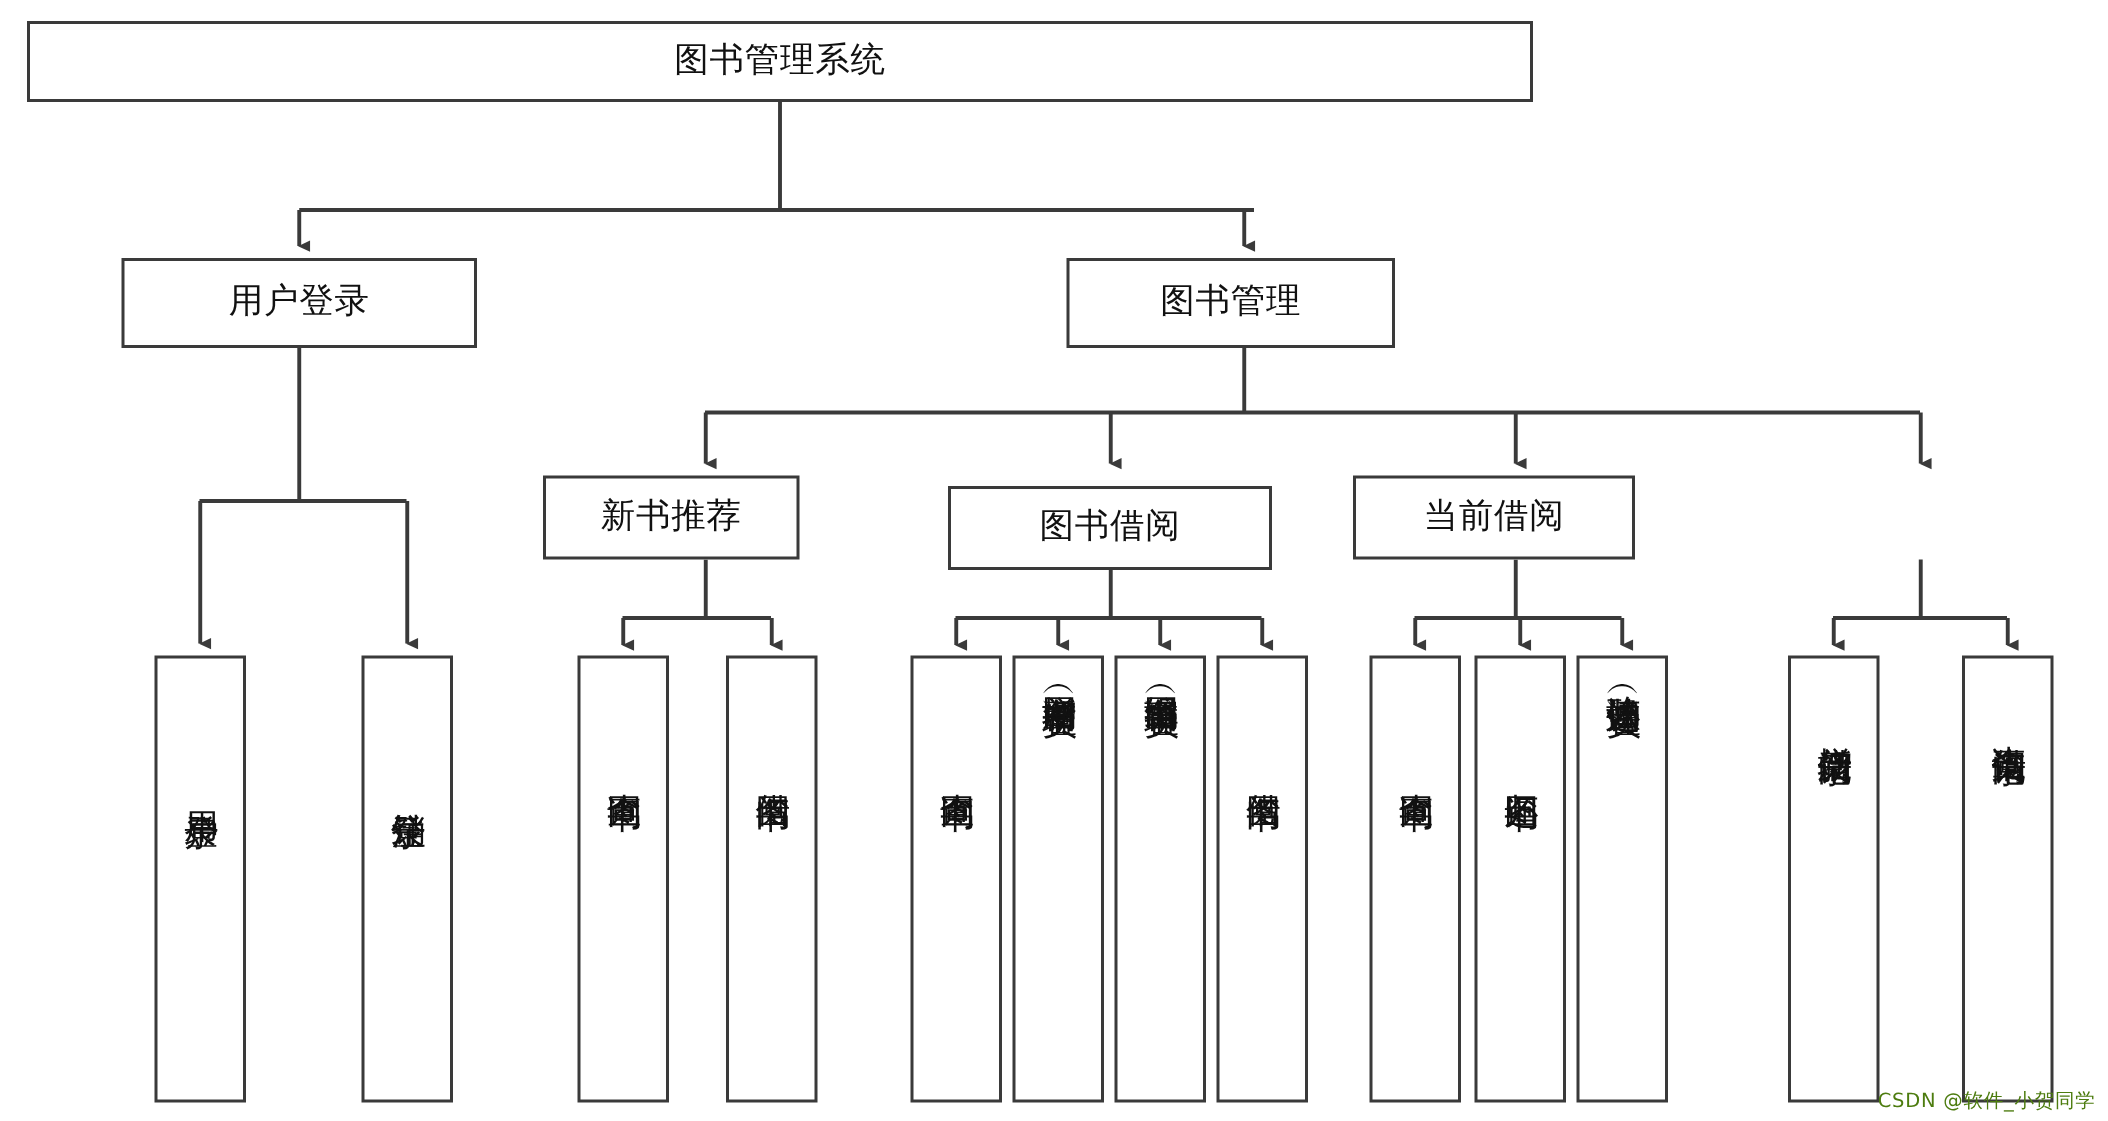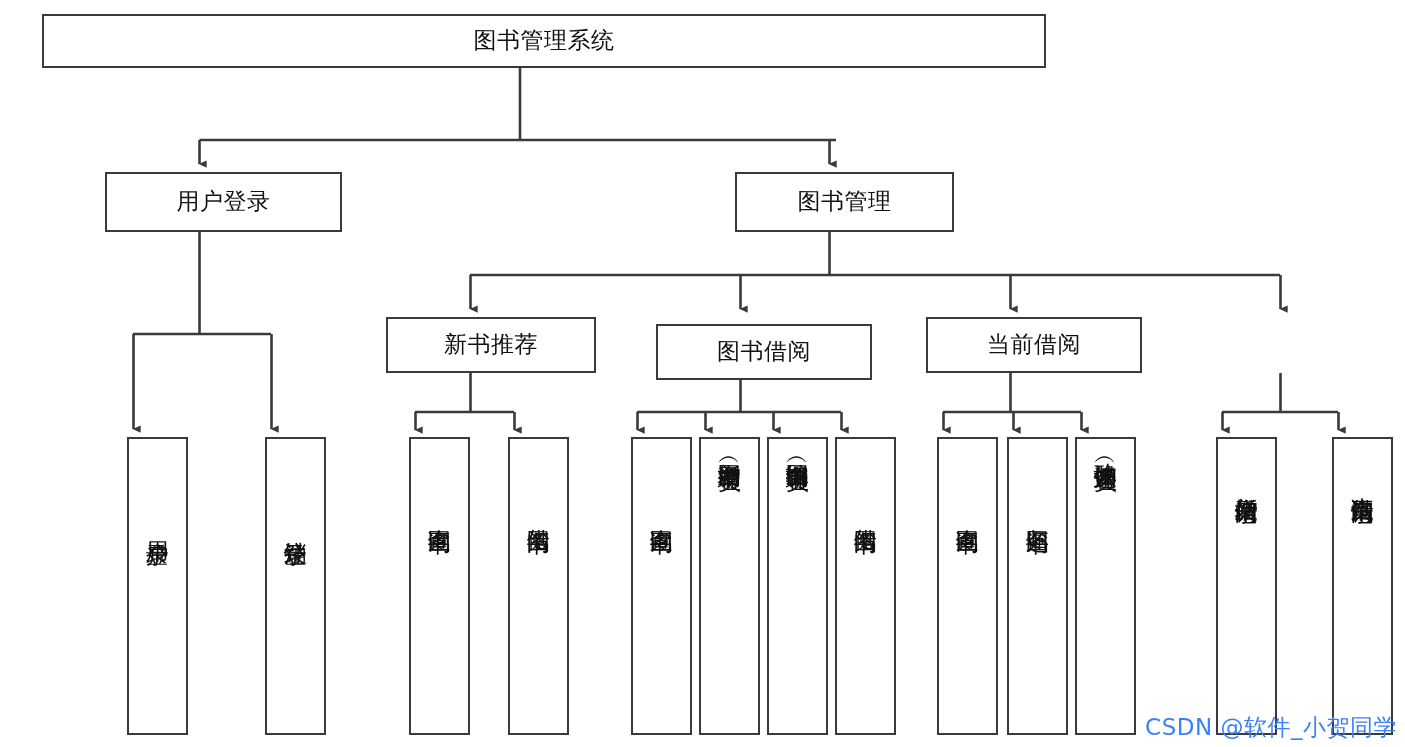--- a/index.html
+++ b/index.html
@@ -27,21 +27,20 @@
   }
   .node {
     position: absolute;
     box-sizing: border-box;
     background: #ffffff;
     border: 2.5px solid #3a3a3a;
     display: flex;
     align-items: center;
     justify-content: center;
     color: #111111;
-    margin-left: 24px;
   }
   .node.horizontal {
     font-size: 23px;
     letter-spacing: 0.5px;
     line-height: 1.2;
   }
   .node.root {
     font-size: 23px;
   }
   .node.vertical {
@@ -55,22 +54,22 @@
     font-size: 23px;
     line-height: 1.16;
     letter-spacing: 1px;
     white-space: nowrap;
     color: #111111;
   }
   .watermark {
     position: absolute;
     right: 8px;
     bottom: 4px;
-    font-size: 23px;
-    color: #3b82f6;
+    font-size: 13px;
+    color: #4d7c0f;
     letter-spacing: 0.5px;
     white-space: nowrap;
     user-select: none;
   }
 </style>
 </head>
 <body>
 
 <div id="canvas">
 
@@ -128,27 +127,27 @@
     <span>图书管理系统</span>
   </div>
 
   <div class="node horizontal" style="left:81px; top:172px; width:237px; height:60px;">
     <span>用户登录</span>
   </div>
   <div class="node horizontal" style="left:711px; top:172px; width:219px; height:60px;">
     <span>图书管理</span>
   </div>
 
-  <div class="node horizontal" style="left:362px; top:317px; width:210px; height:56px;">
+  <div class="node horizontal" style="left:362px; top:317px; width:171px; height:56px;">
     <span>新书推荐</span>
   </div>
   <div class="node horizontal" style="left:632px; top:324px; width:216px; height:56px;">
     <span>图书借阅</span>
   </div>
-  <div class="node horizontal" style="left:902px; top:317px; width:216px; height:56px;">
+  <div class="node horizontal" style="left:902px; top:317px; width:188px; height:56px;">
     <span>当前借阅</span>
   </div>
 
   <div class="node vertical" style="left:103px; top:437px; width:61px; height:298px; padding-top:84px;">
     <span class="vlabel">用户登录</span>
   </div>
   <div class="node vertical" style="left:241px; top:437px; width:61px; height:298px; padding-top:84px;">
     <span class="vlabel">注销登录</span>
   </div>
 

